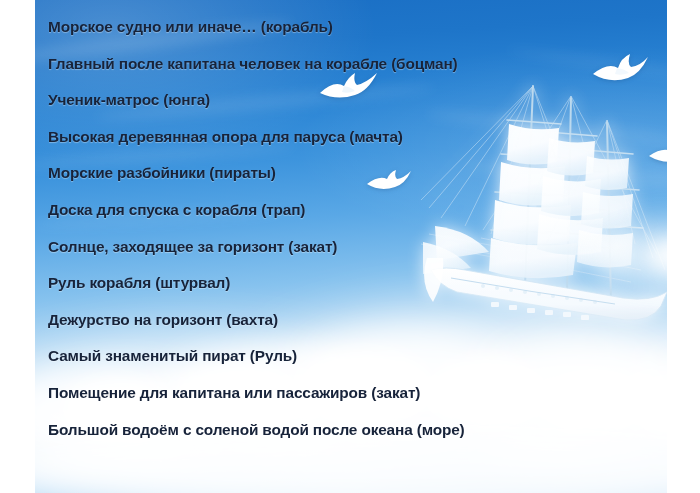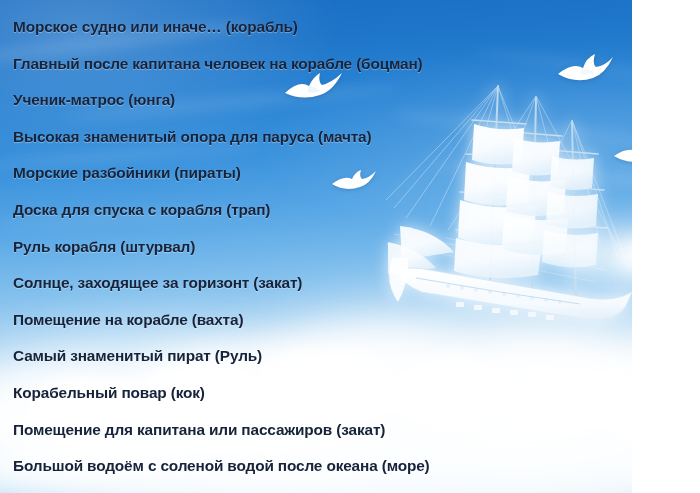--- a/index.html
+++ b/index.html
@@ -6,20 +6,21 @@
   body{
     background:#ffffff;
     font-family:"Liberation Sans", sans-serif;
   }
   .scene{
     position:relative;
     width:632px;
     height:493px;
     overflow:hidden;
     background:#737373;
+    margin-left:35px;
   }
 
   
   .sky{
     position:absolute; inset:0;
     background:linear-gradient(176deg,
         #1a6ec4 0%,
         #1e75c9 11%,
         #2a84d4 22%,
         #3d94dd 33%,
@@ -251,25 +252,24 @@
     <div class="puff soft" style="left:-40px; top:178px; width:800px; height:90px;"></div>
 
     <div class="puff soft" style="left:560px; top:-18px; width:170px; height:60px; opacity:.8;"></div>
     <div class="puff" style="left:612px; top:-4px;  width:80px;  height:34px; opacity:.85;"></div>
   </div>
 
   <div class="riddles">
     <div class="riddle">Морское судно или иначе… (корабль)</div>
     <div class="riddle">Главный после капитана человек на корабле (боцман)</div>
     <div class="riddle">Ученик-матрос (юнга)</div>
-    <div class="riddle">Высокая знаменитый опора для паруса (мачта)</div>
+    <div class="riddle">Высокая деревянная опора для паруса (мачта)</div>
     <div class="riddle">Морские разбойники (пираты)</div>
     <div class="riddle">Доска для спуска с корабля (трап)</div>
+    <div class="riddle">Солнце, заходящее за горизонт (закат)</div>
     <div class="riddle">Руль корабля (штурвал)</div>
-    <div class="riddle">Солнце, заходящее за горизонт (закат)</div>
-    <div class="riddle">Помещение на корабле (вахта)</div>
+    <div class="riddle">Дежурство на горизонт (вахта)</div>
     <div class="riddle">Самый знаменитый пират (Руль)</div>
-    <div class="riddle">Корабельный повар (кок)</div>
     <div class="riddle">Помещение для капитана или пассажиров (закат)</div>
     <div class="riddle">Большой водоём с соленой водой после океана (море)</div>
   </div>
 
 </div>
 
 </body></html>

